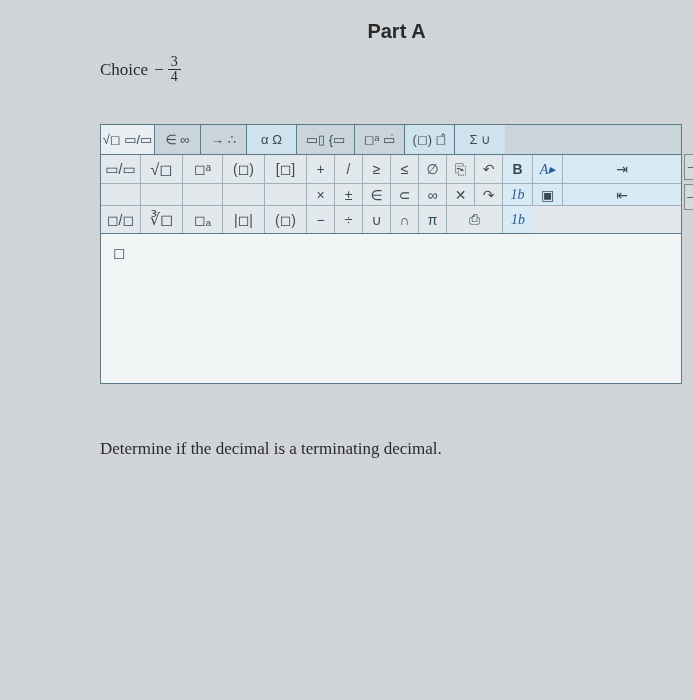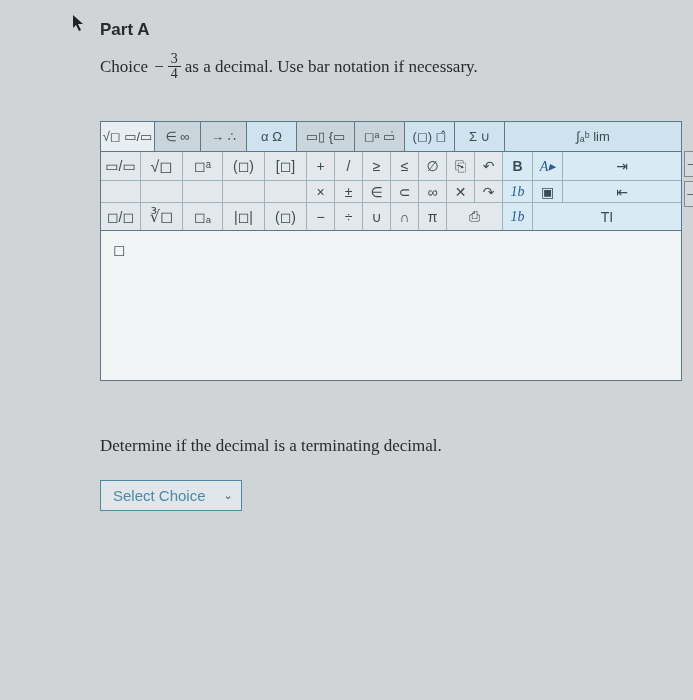--- a/index.html
+++ b/index.html
@@ -8,23 +8,24 @@
     height: 700px;
     background: #d0d4d7;
     font-family: Georgia, 'Times New Roman', serif;
     color: #2a2a2a;
     padding: 20px 0 0 100px;
     position: relative;
     overflow: hidden;
   }
   .part-title {
     font-weight: bold;
-    font-size: 17px;
+    font-size: 20px;
     margin-bottom: 12px;
     font-family: Arial, sans-serif;
+    text-align: center;
   }
   .question {
     font-size: 17px;
     margin-bottom: 40px;
     display: flex;
     align-items: center;
     flex-wrap: wrap;
   }
   .frac {
     display: inline-flex;
@@ -145,34 +146,32 @@
 <body>
 
 <div class="part-title">Part A</div>
 <div class="question">
   <span>Choice</span>
   <span style="margin-left:6px">−</span>
   <span class="frac">
     <span class="num">3</span>
     <span class="den">4</span>
   </span>
-  <span> as a decimal. Use bar notation if necessary.</span>
 </div>
 
 <div class="toolbar-wrap">
   <div class="tabs">
     <div class="tab active" style="width:54px">√◻ ▭/▭</div>
     <div class="tab" style="width:46px">∈ ∞</div>
     <div class="tab" style="width:46px">→ ∴</div>
     <div class="tab hilite" style="width:50px">α Ω</div>
     <div class="tab" style="width:58px">▭▯ {▭</div>
     <div class="tab" style="width:50px">◻ᵃ ▭̇</div>
     <div class="tab hilite" style="width:50px">(◻) ◻̂</div>
     <div class="tab hilite" style="width:50px">Σ ∪</div>
-    <div class="tab hilite" style="flex:1">∫ₐᵇ lim</div>
   </div>
 
   <div class="rows">
 
     <div class="row">
       <div class="cell" style="width:40px">▭/▭</div>
       <div class="cell big" style="width:42px">√◻</div>
       <div class="cell" style="width:40px">◻ᵃ</div>
       <div class="cell" style="width:42px">(◻)</div>
       <div class="cell" style="width:42px">[◻]</div>
@@ -212,34 +211,26 @@
       <div class="cell" style="width:40px">◻ₐ</div>
       <div class="cell" style="width:42px">|◻|</div>
       <div class="cell" style="width:42px">(◻)</div>
       <div class="cell" style="width:28px">−</div>
       <div class="cell" style="width:28px">÷</div>
       <div class="cell" style="width:28px">∪</div>
       <div class="cell" style="width:28px">∩</div>
       <div class="cell" style="width:28px">π</div>
       <div class="cell" style="width:56px">⎙</div>
       <div class="cell hl blu" style="width:30px">1b</div>
-      <div class="cell hl" style="flex:1">TI</div>
     </div>
   </div>
 
   <div class="side-btn" style="top:30px">— F</div>
   <div class="side-btn" style="top:60px">— S</div>
 
   <div class="answer-area">
     <span>◻</span>
   </div>
 </div>
 
 <div class="part-b">
   <div class="desc">Determine if the decimal is a terminating decimal.</div>
-  <div class="select-box">
-    <span>Select Choice</span>
-    <span class="arrow">⌄</span>
-    <svg class="cursor" style="left:72px;top:14px" viewBox="0 0 14 18">
-        <path d="M1 1 L1 14 L4 11 L7 17 L9 16 L6 10 L11 10 Z" fill="#222"></path>
-      </svg>
-  </div>
 </div>
 
 </body></html>

